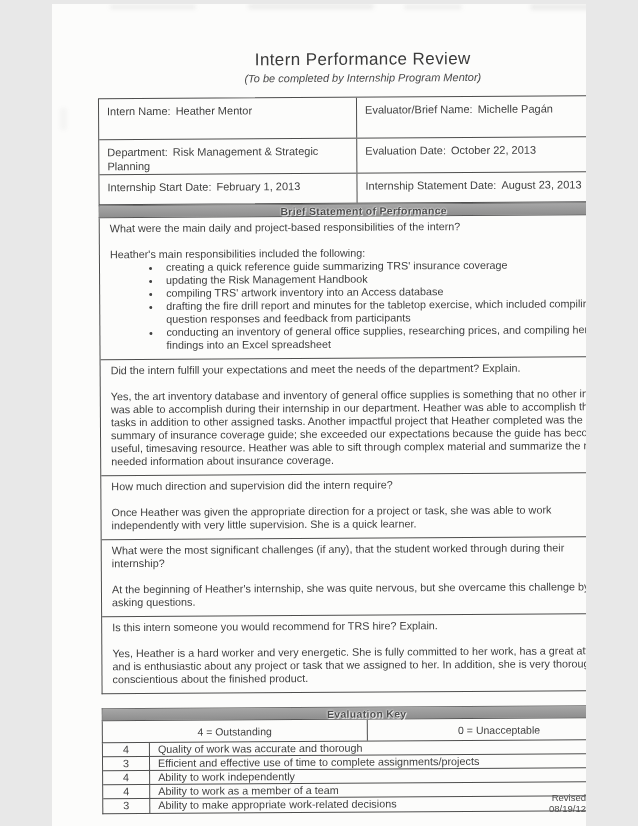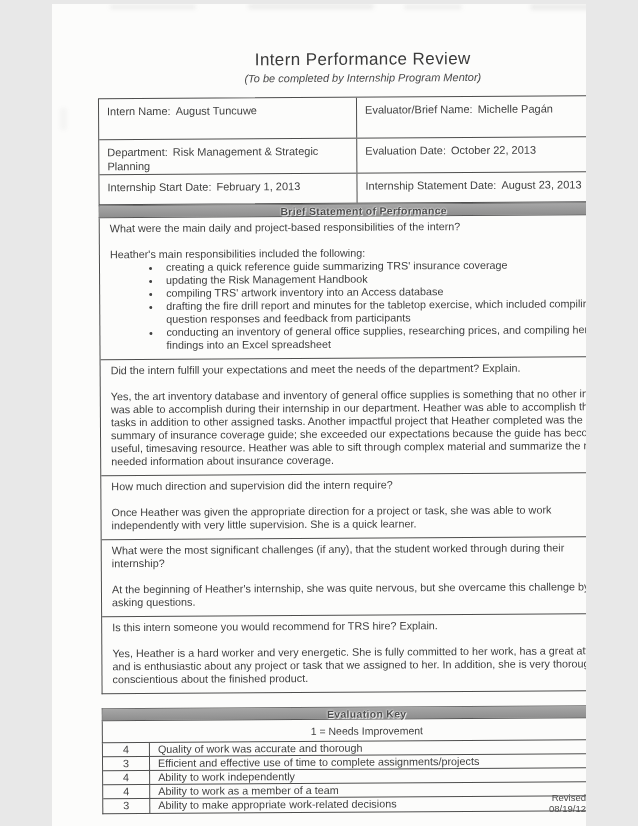--- a/index.html
+++ b/index.html
@@ -69,21 +69,21 @@
   <div class="smudge" style="left:8px;top:104px;width:7px;height:22px;opacity:.5;"></div>
 
   <div class="sheet">
 
     <div class="doc-title">Intern Performance Review</div>
     <div class="doc-subtitle">(To be completed by Internship Program Mentor)</div>
 
     <div class="info-table">
       <div class="info-row row-1">
         <div class="info-cell left">
-          <span>Intern Name:</span><span class="val">August Tuncuwe</span>
+          <span>Intern Name:</span><span class="val">Heather Mentor</span>
         </div>
         <div class="info-cell right">
           <span>Evaluator/Brief Name:</span><span class="val">Michelle Pagán</span>
         </div>
       </div>
       <div class="info-row row-2">
         <div class="info-cell left">
           <span>Department:</span><span class="val">Risk Management &amp; Strategic Planning</span>
         </div>
         <div class="info-cell right">
@@ -135,21 +135,22 @@
         <div class="question">Is this intern someone you would recommend for TRS hire?  Explain.</div>
         <div class="answer">Yes, Heather is a hard worker and very energetic. She is fully committed to her work, has a great attitude, and is enthusiastic about any project or task that we assigned to her. In addition, she is very thorough and conscientious about the finished product.</div>
       </div>
 
     </div>
 
     <div class="eval-block">
       <div class="gray-bar">Evaluation Key</div>
 
       <div class="scale-row">
-        <div class="scale-cell">1 = Needs Improvement</div>
+        <div class="scale-cell">4 = Outstanding</div>
+        <div class="scale-cell">0 = Unacceptable</div>
       </div>
 
       <div class="ratings">
         <div class="rating-row">
           <div class="rating-score">4</div>
           <div class="rating-criterion">Quality of work was accurate and thorough</div>
         </div>
         <div class="rating-row">
           <div class="rating-score">3</div>
           <div class="rating-criterion">Efficient and effective use of time to complete assignments/projects</div>

